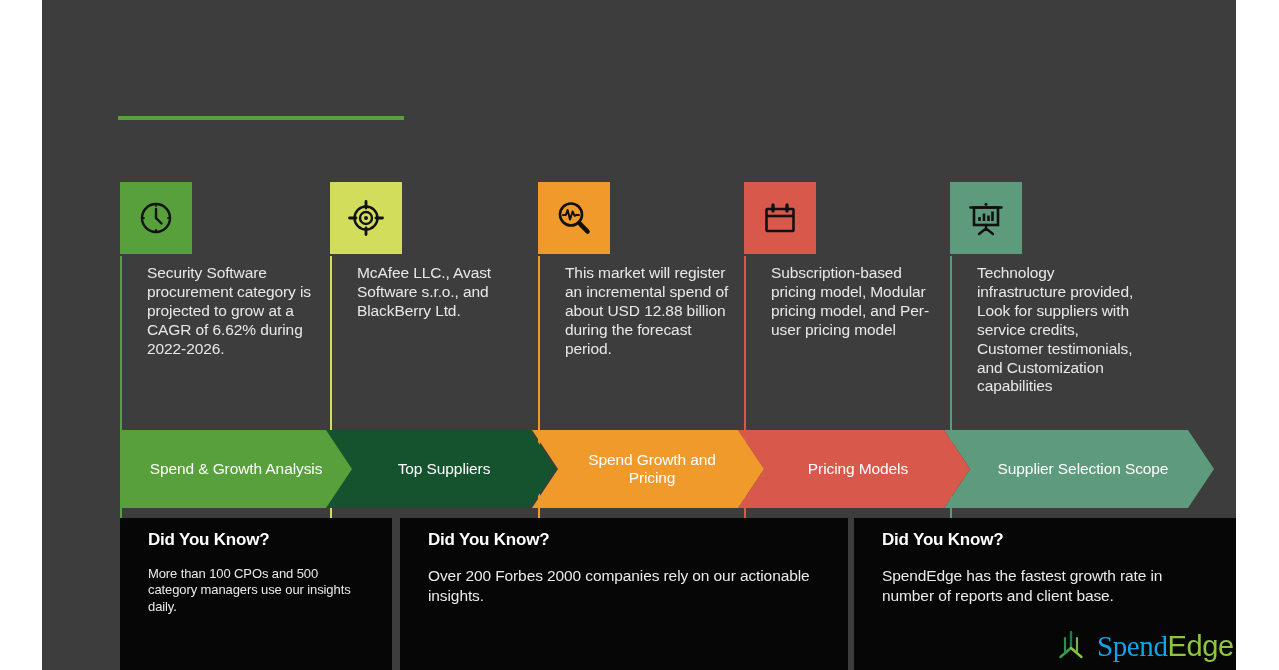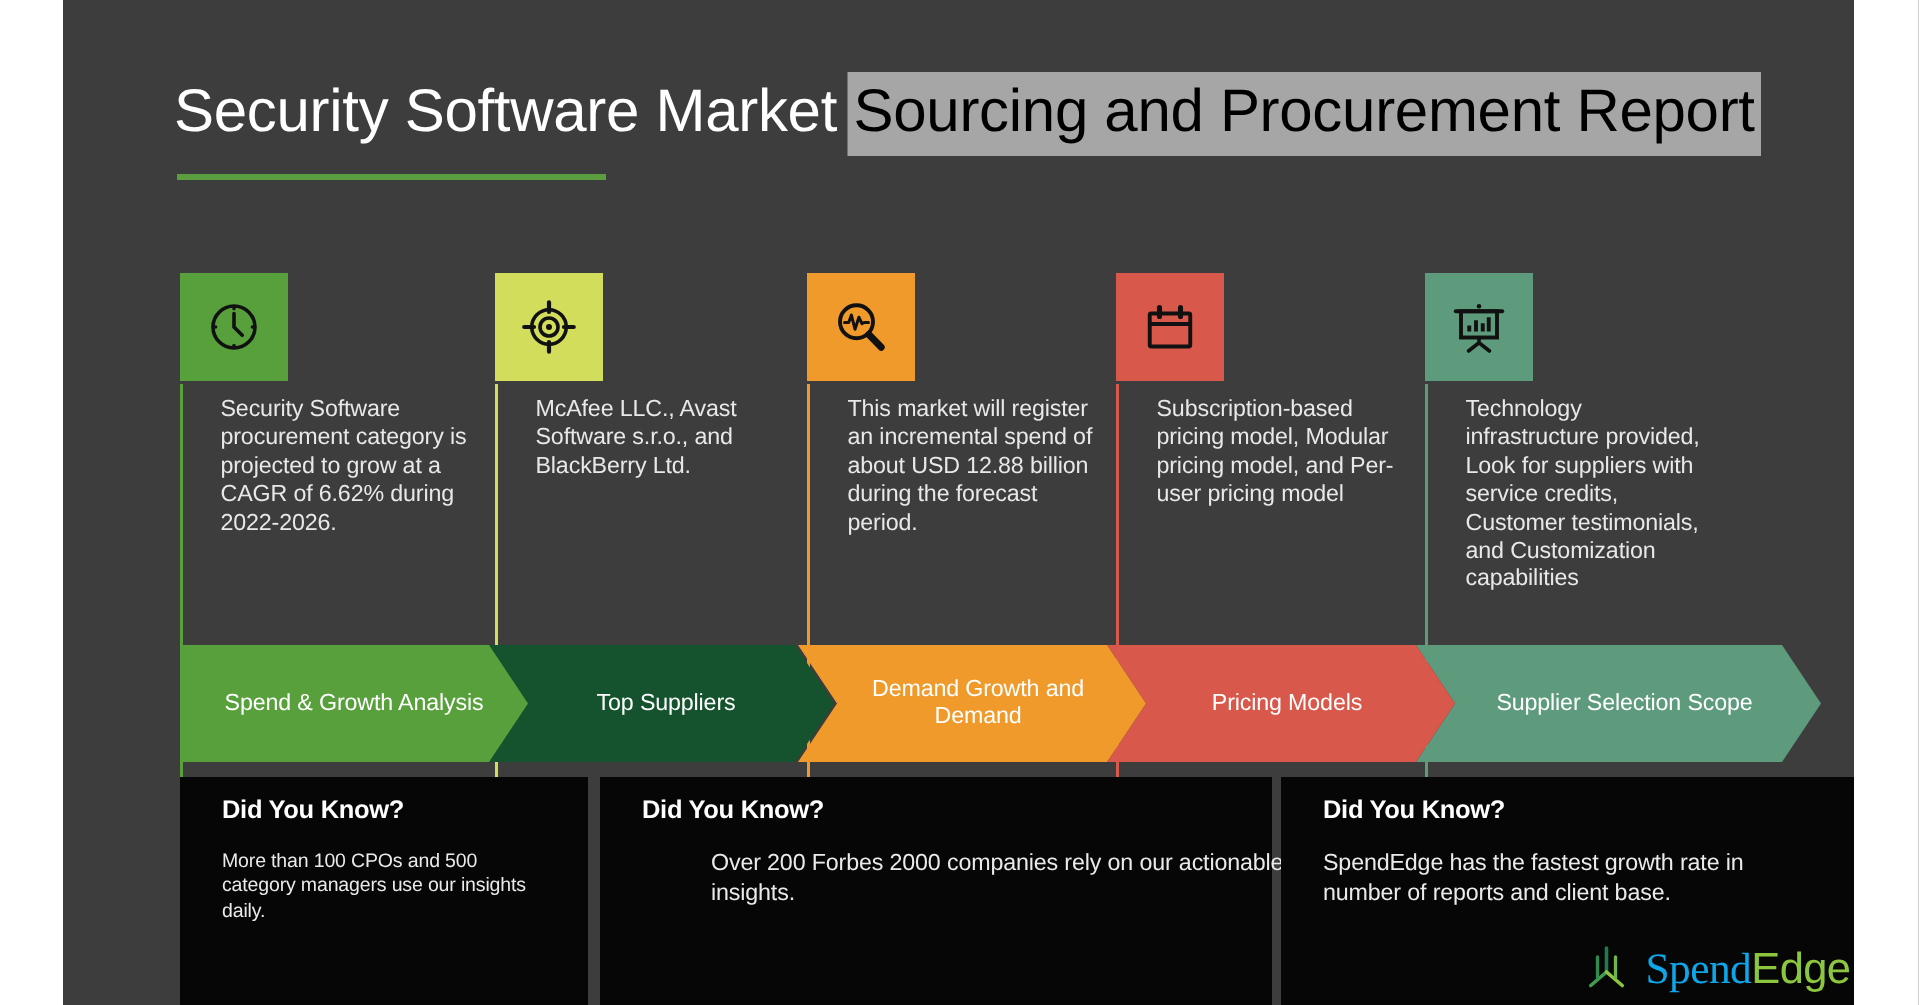--- a/index.html
+++ b/index.html
@@ -158,24 +158,20 @@
     line-height: 1;
   }
   .logo-spend { color: #0ea5e9; font-family: Liberation Serif, serif; }
   .logo-edge { color: #8cc63f; }
 </style>
 </head>
 <body>
 
 <div id="slide">
 
-  <div id="title-row">
-    <span id="title-main">Security Software Market</span>
-    <span id="title-highlight">Sourcing and Procurement Report</span>
-  </div>
   <div id="title-underline"></div>
 
   <div class="column" id="col-0" style="left: 78px;">
     <div class="col-divider" id="div-0" style="background: rgb(87, 160, 60);"></div>
     <div class="icon-tile" id="tile-0" style="background: rgb(87, 160, 60);">
       <svg width="40" height="40" viewBox="0 0 40 40">
         <circle cx="20" cy="20" r="14" fill="none" stroke="#111" stroke-width="2.4"></circle>
         <path d="M20 11 L20 20 L25.5 25.5" fill="none" stroke="#111" stroke-width="2.4" stroke-linecap="round"></path>
         <circle cx="20" cy="7.8" r="1.1" fill="#111"></circle>
         <circle cx="32.2" cy="20" r="1.1" fill="#111"></circle>
@@ -238,37 +234,37 @@
   </div>
 
   <div id="chevron-band">
     <div class="chevron" id="chev-0" style="left: 0px; width: 232px; background: rgb(87, 160, 60); clip-path: polygon(0px 0px, 88.7931% 0px, 100% 50%, 88.7931% 100%, 0px 100%); z-index: 10;">
       <span>Spend &amp; Growth Analysis</span>
     </div>
     <div class="chevron" id="chev-1" style="left: 204px; width: 232px; background: #14532d; clip-path: polygon(0px 0px, 88.7931% 0px, 100% 50%, 88.7931% 100%, 0px 100%, 11.2069% 50%); z-index: 9;">
       <span style="padding-left: 34px;">Top Suppliers</span>
     </div>
     <div class="chevron" id="chev-2" style="left: 412px; width: 232px; background: rgb(240, 154, 43); clip-path: polygon(0px 0px, 88.7931% 0px, 100% 50%, 88.7931% 100%, 0px 100%, 11.2069% 50%); z-index: 8;">
-      <span style="padding-left: 34px;">Demand Growth and Demand</span>
+      <span style="padding-left: 34px;">Spend Growth and Pricing</span>
     </div>
     <div class="chevron" id="chev-3" style="left: 618px; width: 232px; background: rgb(217, 88, 76); clip-path: polygon(0px 0px, 88.7931% 0px, 100% 50%, 88.7931% 100%, 0px 100%, 11.2069% 50%); z-index: 7; text-align: center;">
       <span style="padding-left: 34px;">Pricing Models</span>
     </div>
     <div class="chevron" id="chev-4" style="left: 824px; width: 270px; background: rgb(93, 155, 124); clip-path: polygon(0px 0px, 90.3704% 0px, 100% 50%, 90.3704% 100%, 0px 100%, 9.62963% 50%); z-index: 6;">
       <span style="padding-left: 34px;">Supplier Selection Scope</span>
     </div>
   </div>
 
   <div class="dyk-box" id="dyk-0" style="left: 78px; width: 272px;">
     <div class="dyk-title">Did You Know?</div>
     <div class="dyk-body small" style="width: 222px;">More than 100 CPOs and 500 category managers use our insights daily.</div>
   </div>
   <div class="dyk-box" id="dyk-1" style="left: 358px; width: 448px;">
     <div class="dyk-title">Did You Know?</div>
-    <div class="dyk-body regular" style="width: 398px; margin-left: 46px;">Over 200 Forbes 2000 companies rely on our actionable insights.</div>
+    <div class="dyk-body regular" style="width: 398px;">Over 200 Forbes 2000 companies rely on our actionable insights.</div>
   </div>
   <div class="dyk-box" id="dyk-2" style="left: 812px; width: 382px;">
     <div class="dyk-title">Did You Know?</div>
     <div class="dyk-body regular" style="width: 332px;">SpendEdge has the fastest growth rate in number of reports and client base.</div>
   </div>
 
   <div id="logo">
     <span>
       <svg width="34" height="32" viewBox="0 0 34 32">
         <path d="M17 4 L17 20" stroke="#1f7a4d" stroke-width="2.4" stroke-linecap="round"></path>

